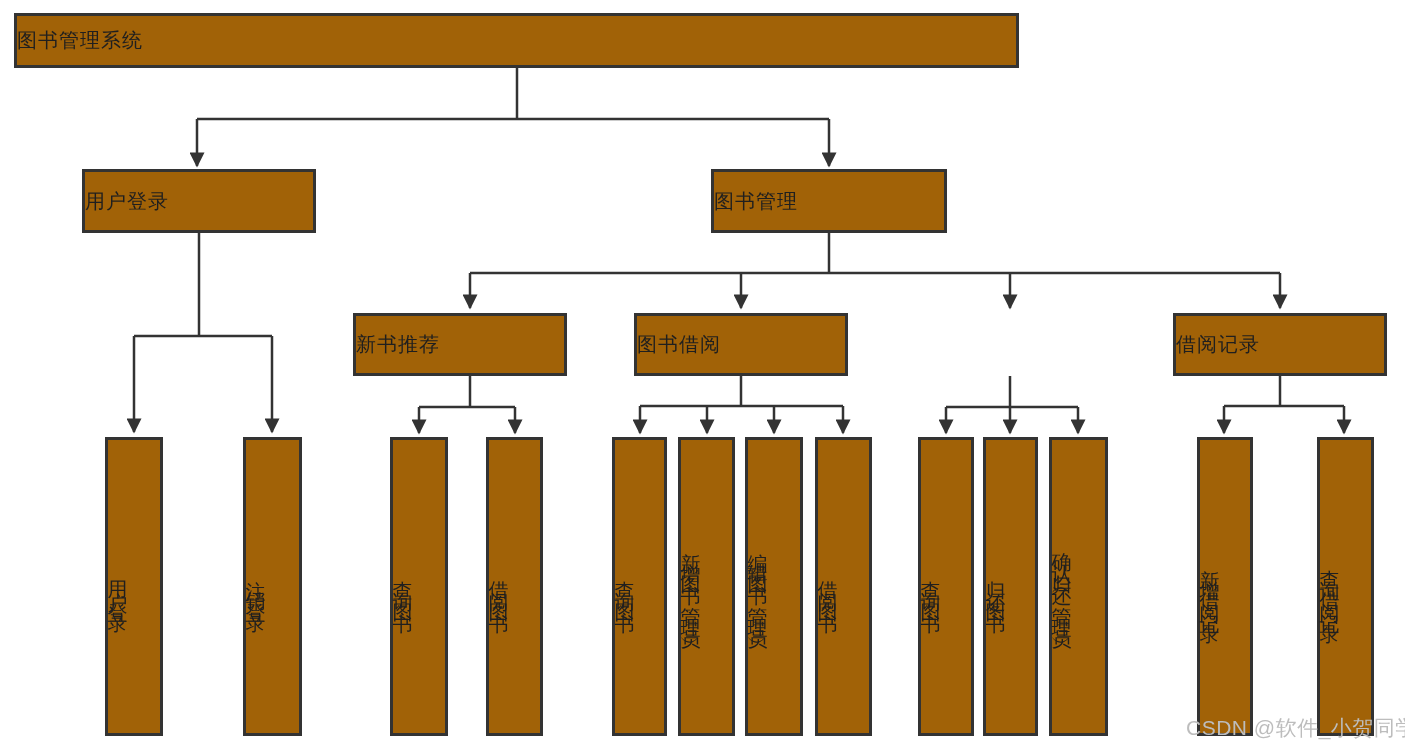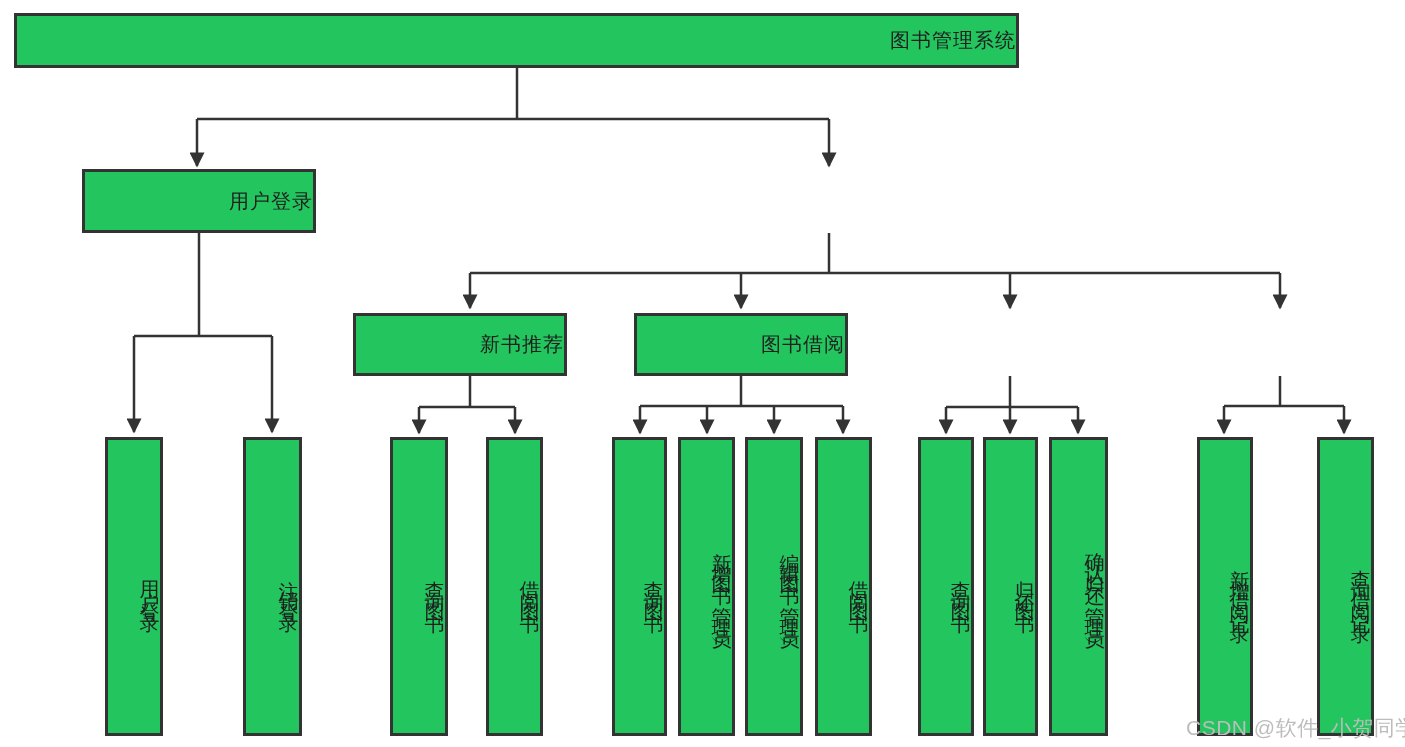--- a/index.html
+++ b/index.html
@@ -13,24 +13,24 @@
     overflow: hidden;
   }
   #wires {
     position: absolute;
     left: 0; top: 0;
     width: 1405px; height: 747px;
   }
   .node {
     position: absolute;
     border: 3px solid #333333;
-    background: #22c55e;
+    background: #a16207;
     display: flex;
     align-items: center;
-    justify-content: flex-end;
+    justify-content: flex-start;
     color: #1f1f1f;
   }
   .hbox span {
     font-size: 20px;
     letter-spacing: 1px;
     white-space: nowrap;
   }
   .vbox span {
     writing-mode: vertical-rl;
     text-orientation: mixed;
@@ -104,26 +104,32 @@
     </g>
   </svg>
 
   <div class="node hbox" style="left:14px; top:13px; width:1005px; height:55px;">
     <span>图书管理系统</span>
   </div>
 
   <div class="node hbox" style="left:82px; top:169px; width:234px; height:64px;">
     <span>用户登录</span>
   </div>
+  <div class="node hbox" style="left:711px; top:169px; width:236px; height:64px;">
+    <span>图书管理</span>
+  </div>
 
   <div class="node hbox" style="left:353px; top:313px; width:214px; height:63px;">
     <span>新书推荐</span>
   </div>
   <div class="node hbox" style="left:634px; top:313px; width:214px; height:63px;">
     <span>图书借阅</span>
+  </div>
+  <div class="node hbox" style="left:1173px; top:313px; width:214px; height:63px;">
+    <span>借阅记录</span>
   </div>
 
   <div class="node vbox" style="left:105px; top:437px; width:58px; height:299px;">
     <span>用户登录</span>
   </div>
   <div class="node vbox" style="left:243px; top:437px; width:59px; height:299px;">
     <span>注销登录</span>
   </div>
 
   <div class="node vbox" style="left:390px; top:437px; width:58px; height:299px;">

